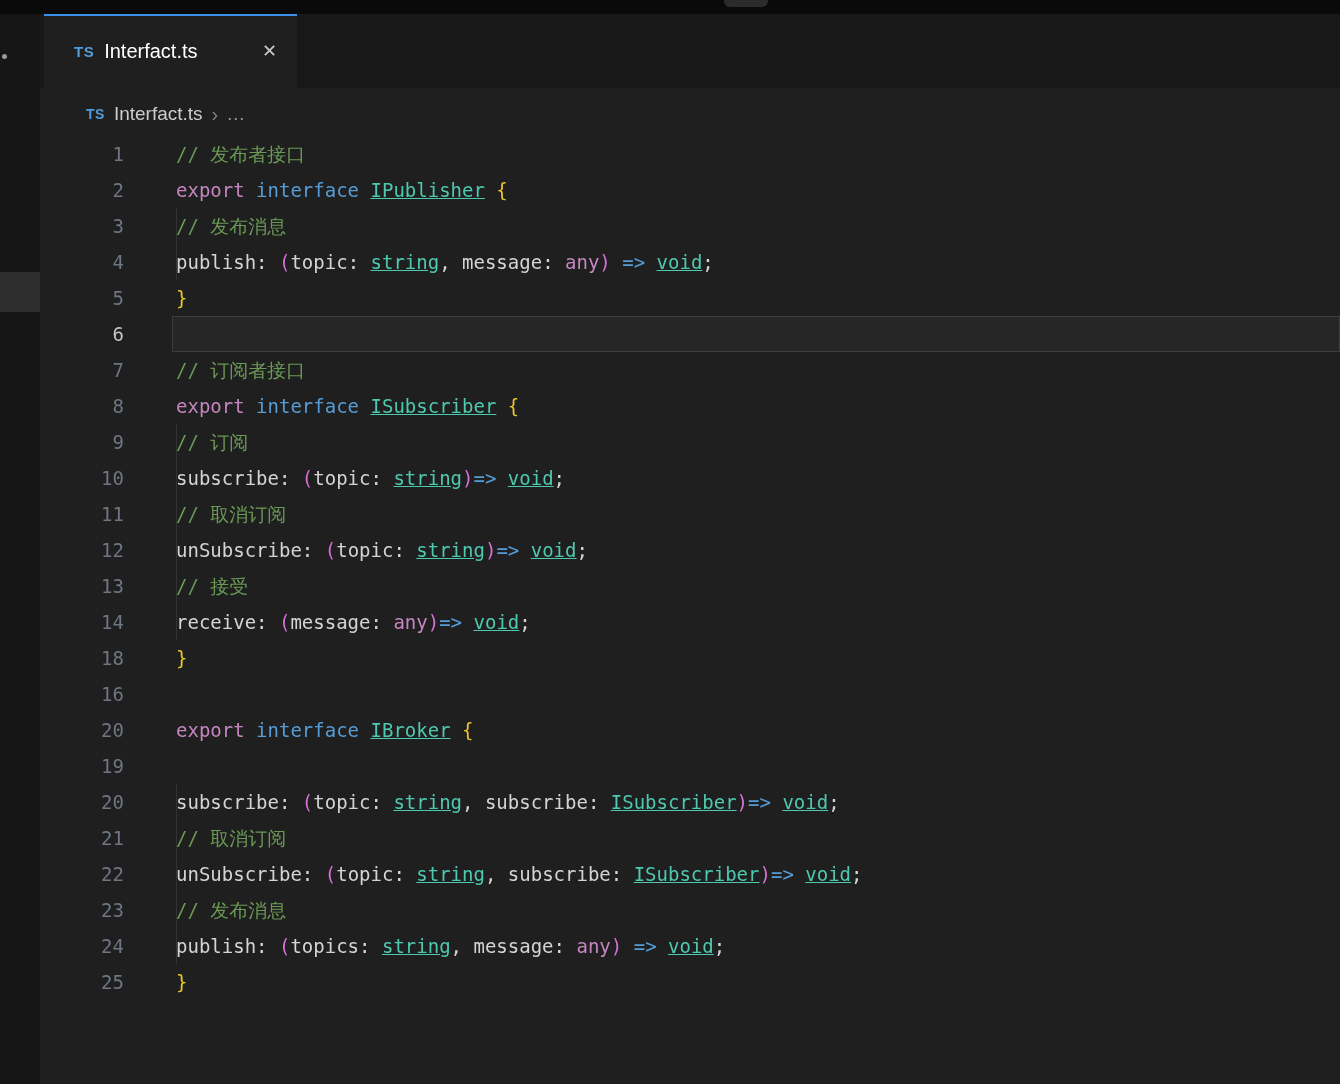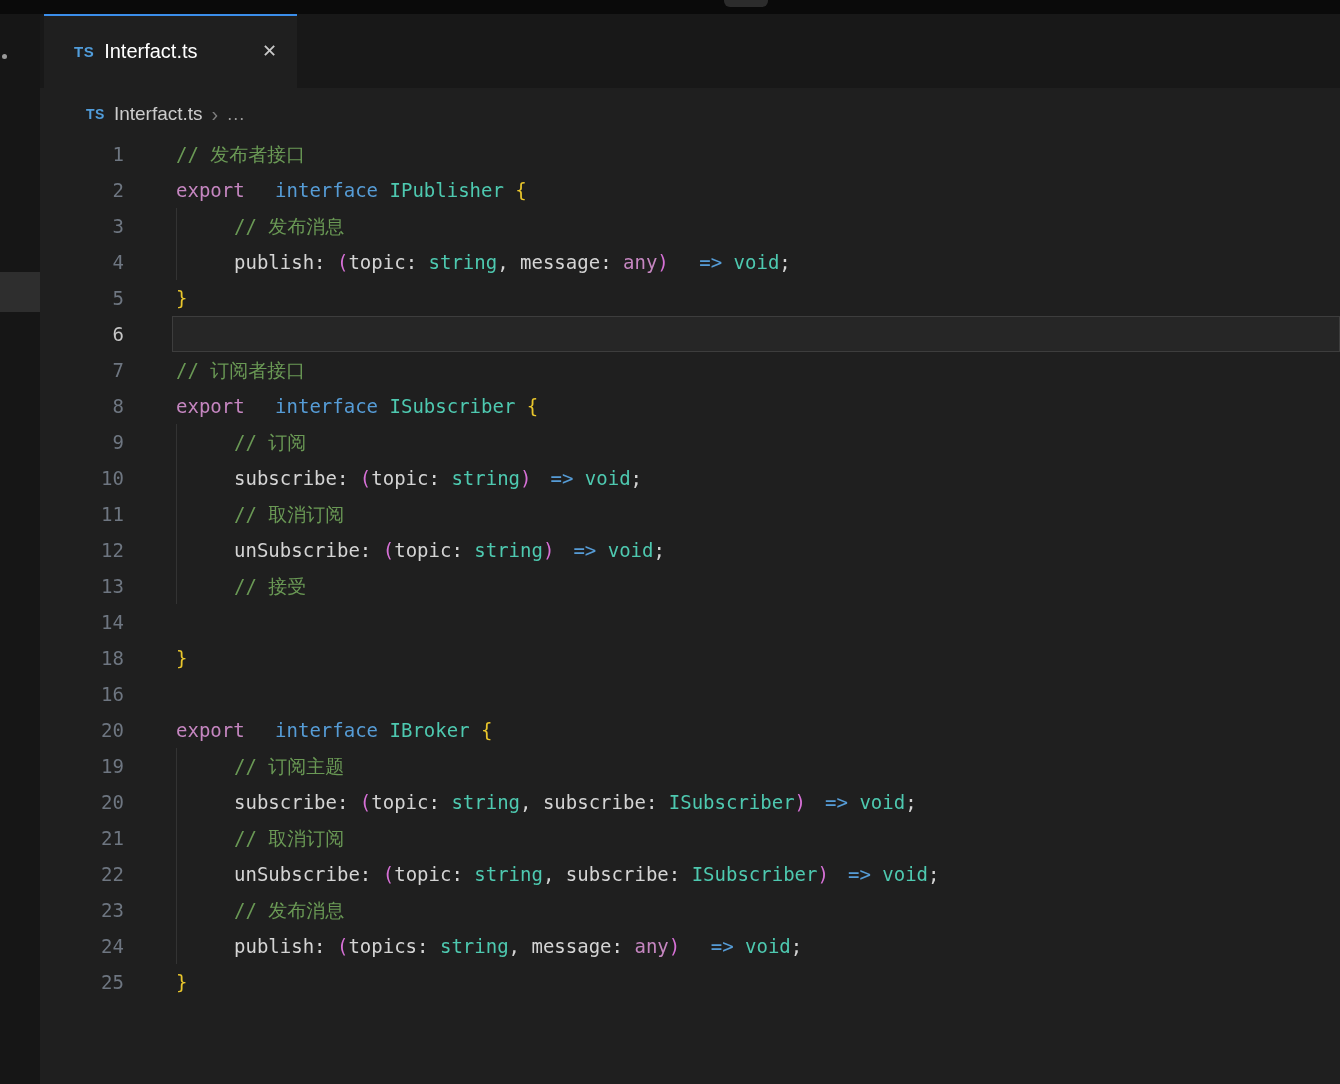--- a/index.html
+++ b/index.html
@@ -32,25 +32,25 @@
   
   #editor{position:absolute;left:40px;top:136px;width:1300px;}
   .line{display:flex;height:36px;line-height:36px;position:relative;
         font-family:"DejaVu Sans Mono",monospace;font-size:19px;}
   .ln{width:84px;flex:none;text-align:right;color:var(--gutter,#6e7681);user-select:none;}
   .line.current .ln{color:var(--gutter-active,#c6c6c6);}
   .cw{flex:1;position:relative;margin-left:48px;padding-left:4px;white-space:pre;}
   .line.current .cw{background:var(--linehl-bg,#262626);box-shadow:inset 0 0 0 1px var(--linehl-border,#3d3d3d);}
   .guide{position:absolute;left:4px;top:0;bottom:0;width:1px;background:#333333;}
   .toks{display:inline-block;}
-  .toks.ind{padding-left:58px;}
+  .toks.ind{}
   .tk-c{color:var(--comment,#6a9955);}
   .tk-k{color:var(--kw-pink,#c586c0);}
-  .tk-b{color:var(--kw-blue,#569cd6);margin-left:19px;}
-  .tk-t{color:var(--type-teal,#4ec9b0);}
+  .tk-b{color:var(--kw-blue,#569cd6);}
+  .tk-t{color:var(--type-teal,#4ec9b0);text-decoration:underline;}
   .tk-p{color:var(--plain,#d4d4d4);}
   .tk-g{color:var(--brace,#ffd70b);}
   .tk-o{color:var(--paren,#d670d6);}
 </style>
 </head>
 <body>
 
 <div id="topbar">
   <div class="nub"></div>
 </div>
@@ -124,36 +124,36 @@
     <div class="line">
       <div class="ln">12</div>
       <div class="cw"><i class="guide"></i><span class="toks ind"><span class="tk-p">unSubscribe</span><span class="tk-p">: </span><span class="tk-o">(</span><span class="tk-p">topic</span><span class="tk-p">: </span><span class="tk-t">string</span><span class="tk-o">)</span><span class="tk-b">=&gt;</span><span class="tk-p"> </span><span class="tk-t">void</span><span class="tk-p">;</span></span></div>
     </div>
     <div class="line">
       <div class="ln">13</div>
       <div class="cw"><i class="guide"></i><span class="toks ind"><span class="tk-c">// 接受</span></span></div>
     </div>
     <div class="line">
       <div class="ln">14</div>
+      <div class="cw"><i class="guide"></i><span class="toks ind"><span class="tk-p">receive</span><span class="tk-p">: </span><span class="tk-o">(</span><span class="tk-p">message</span><span class="tk-p">: </span><span class="tk-k">any</span><span class="tk-o">)</span><span class="tk-b">=&gt;</span><span class="tk-p"> </span><span class="tk-t">void</span><span class="tk-p">;</span></span></div>
     </div>
     <div class="line">
       <div class="ln">18</div>
       <div class="cw"><span class="toks"><span class="tk-g">}</span></span></div>
     </div>
     <div class="line">
       <div class="ln">16</div>
       <div class="cw"><span class="toks"></span></div>
     </div>
     <div class="line">
       <div class="ln">20</div>
       <div class="cw"><span class="toks"><span class="tk-k">export</span><span class="tk-p"> </span><span class="tk-b">interface</span><span class="tk-p"> </span><span class="tk-t">IBroker</span><span class="tk-p"> </span><span class="tk-g">{</span></span></div>
     </div>
     <div class="line">
       <div class="ln">19</div>
-      <div class="cw"><i class="guide"></i><span class="toks ind"><span class="tk-c">// 订阅主题</span></span></div>
     </div>
     <div class="line">
       <div class="ln">20</div>
       <div class="cw"><i class="guide"></i><span class="toks ind"><span class="tk-p">subscribe</span><span class="tk-p">: </span><span class="tk-o">(</span><span class="tk-p">topic</span><span class="tk-p">: </span><span class="tk-t">string</span><span class="tk-p">, </span><span class="tk-p">subscribe</span><span class="tk-p">: </span><span class="tk-t">ISubscriber</span><span class="tk-o">)</span><span class="tk-b">=&gt;</span><span class="tk-p"> </span><span class="tk-t">void</span><span class="tk-p">;</span></span></div>
     </div>
     <div class="line">
       <div class="ln">21</div>
       <div class="cw"><i class="guide"></i><span class="toks ind"><span class="tk-c">// 取消订阅</span></span></div>
     </div>
     <div class="line">

